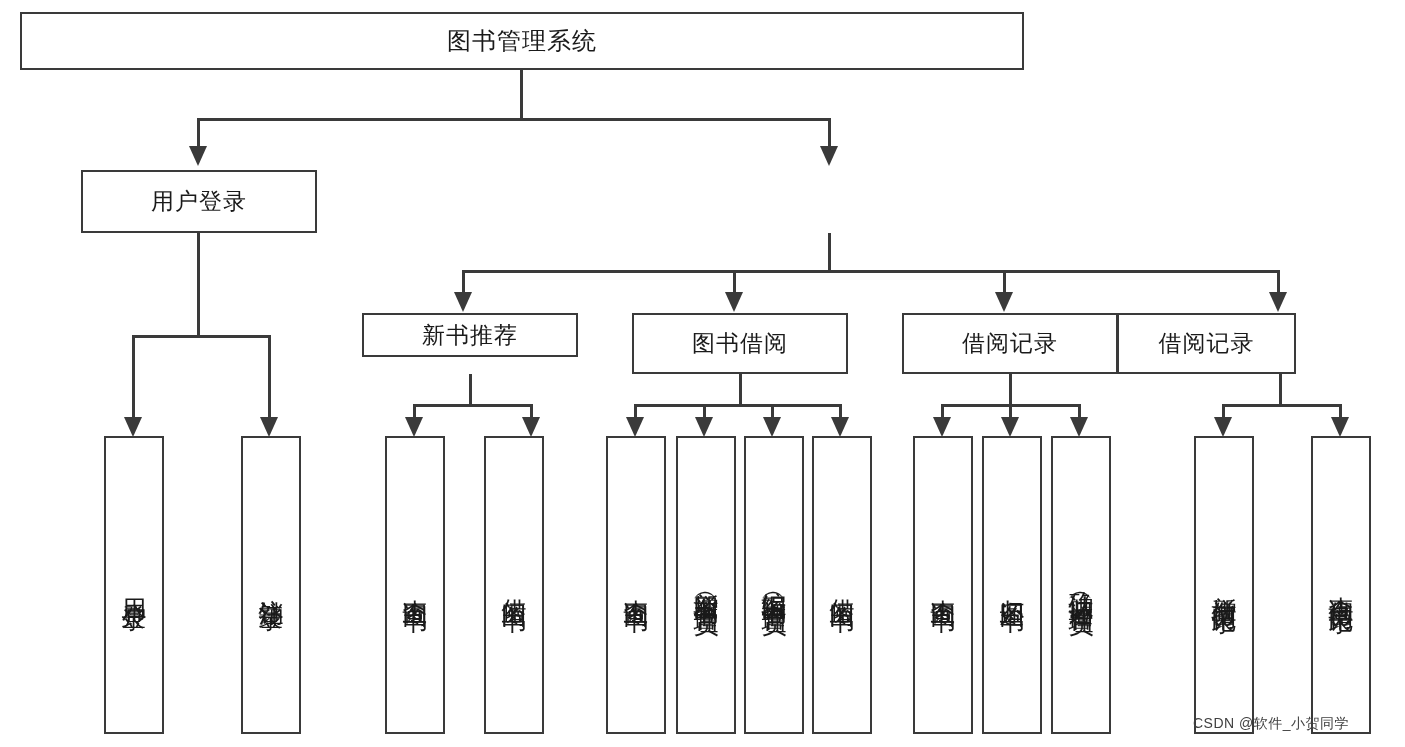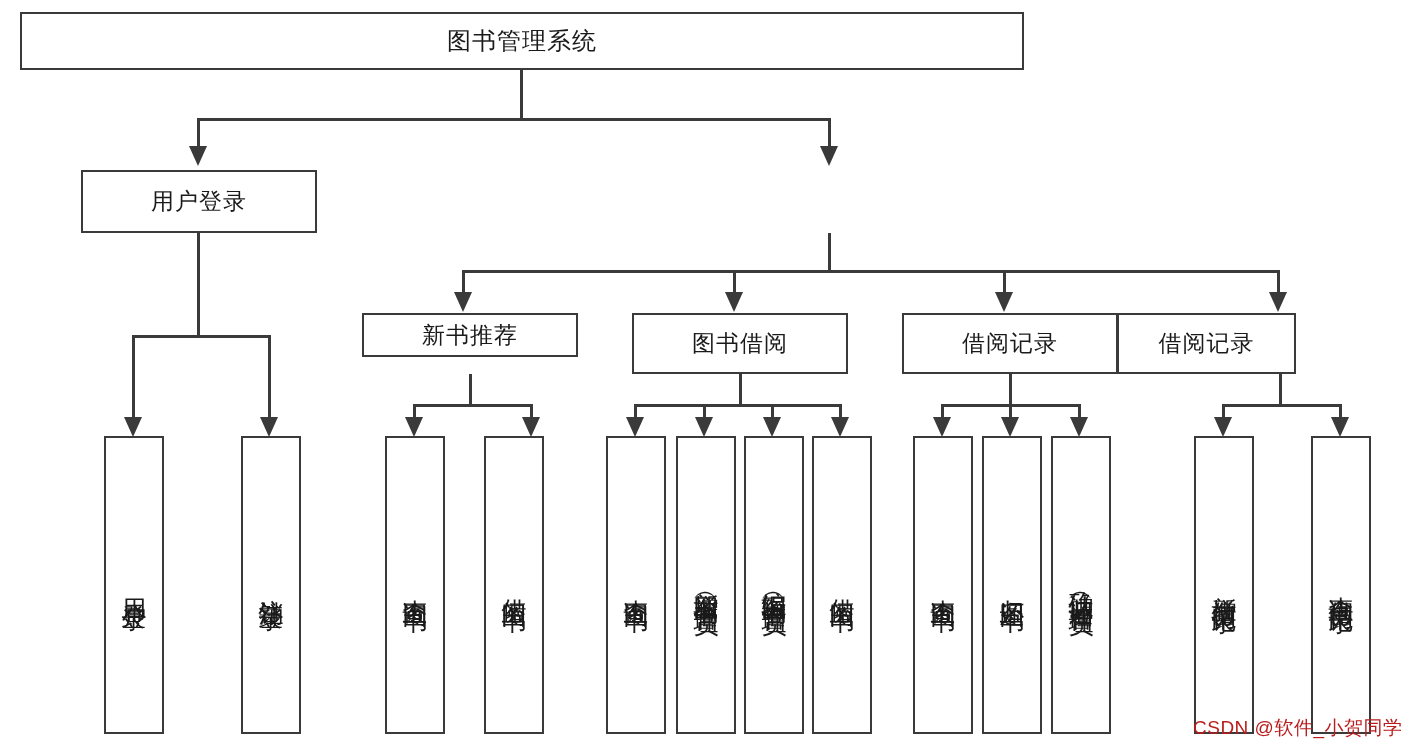--- a/index.html
+++ b/index.html
@@ -75,22 +75,22 @@
     width: 0;
     height: 0;
     border-left: 9px solid transparent;
     border-right: 9px solid transparent;
     border-top: 20px solid #3a3a3a;
   }
 
   
   #watermark {
     position: absolute;
-    font-size: 19px;
-    color: #b91c1c;
+    font-size: 14px;
+    color: #404040;
     white-space: nowrap;
     letter-spacing: 0.5px;
   }
 </style>
 </head>
 <body>
 
 <div id="canvas">
 
   <div class="node horiz root" style="left:20px; top:12px; width:1004px; height:58px;">

